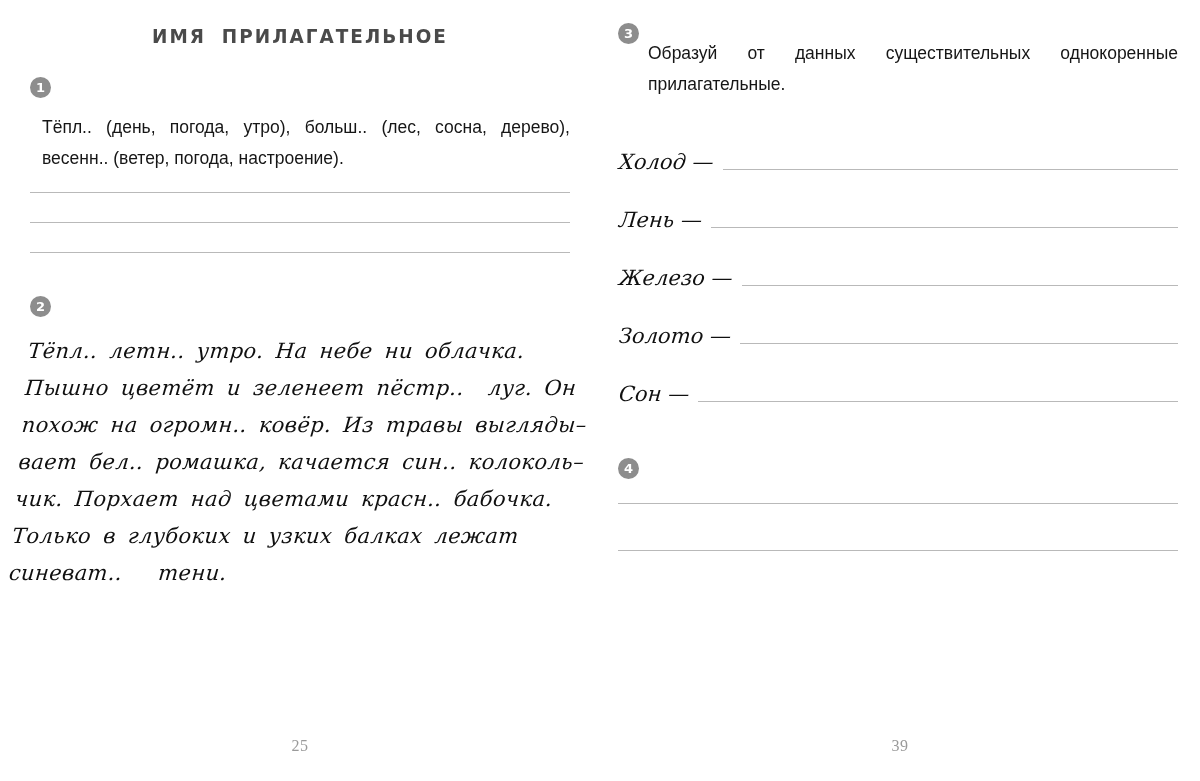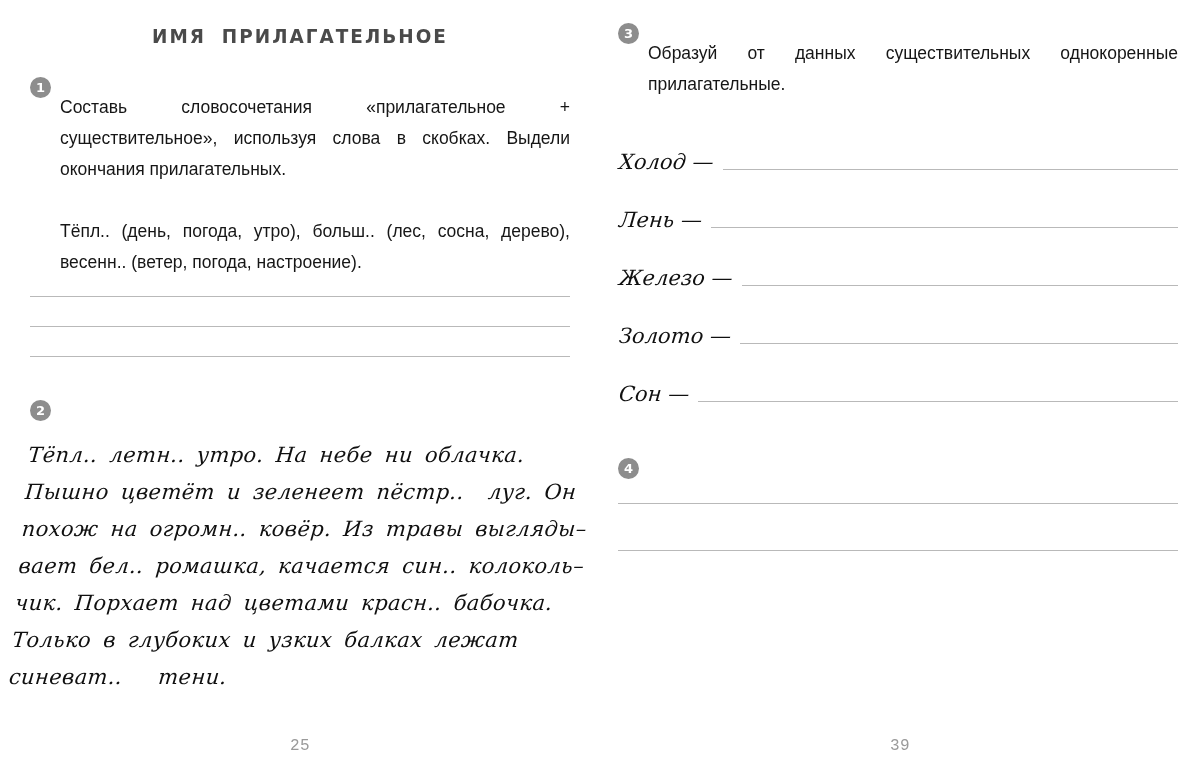--- a/index.html
+++ b/index.html
@@ -80,21 +80,21 @@
   }
   .ex-text.no-justify { text-align: left; }
 
   .body-text {
     font-size: 17.5px;
     line-height: 31px;
     text-align: justify;
     color: #161616;
     margin-top: 14px;
   }
-  .body-text.indent-30 { margin-left: 30px; }
+  .body-text.indent-30 { margin-left: 12px; }
 
   
   .rules { margin-top: 14px; }
   .rule {
     height: 1px;
     background: #b9b9b9;
     margin-top: 29px;
   }
   .rule.first { margin-top: 18px; }
 
@@ -145,39 +145,38 @@
     margin-bottom: 5px;
   }
 
   
   .folio {
     position: absolute;
     bottom: 26px;
     left: 0;
     right: 0;
     text-align: center;
-    font-family: Liberation Mono, monospace;
+    font-family: Liberation Serif, serif;
     font-size: 16px;
     color: #9a9a9a;
     letter-spacing: 0.5px;
   }
 </style>
 </head>
 <body>
 
 <div class="page">
 
   <div class="column column-left">
 
     <h1 class="sheet-title">ИМЯ  ПРИЛАГАТЕЛЬНОЕ</h1>
 
     <section class="exercise">
       <div class="ex-head">
         <span class="badge">1</span>
-        <p class="ex-text">Составь словосочетания «прилагательное + существительное», используя слова в скобках. Выдели окончания прилагательных.</p>
       </div>
       <p class="body-text indent-30">Тёпл.. (день, погода, утро), больш.. (лес, сосна, дерево), весенн.. (ветер, погода, настроение).</p>
       <div class="rules">
         <div class="rule first"></div>
         <div class="rule"></div>
         <div class="rule"></div>
       </div>
     </section>
 
     <section class="exercise" style="margin-top:40px;">

